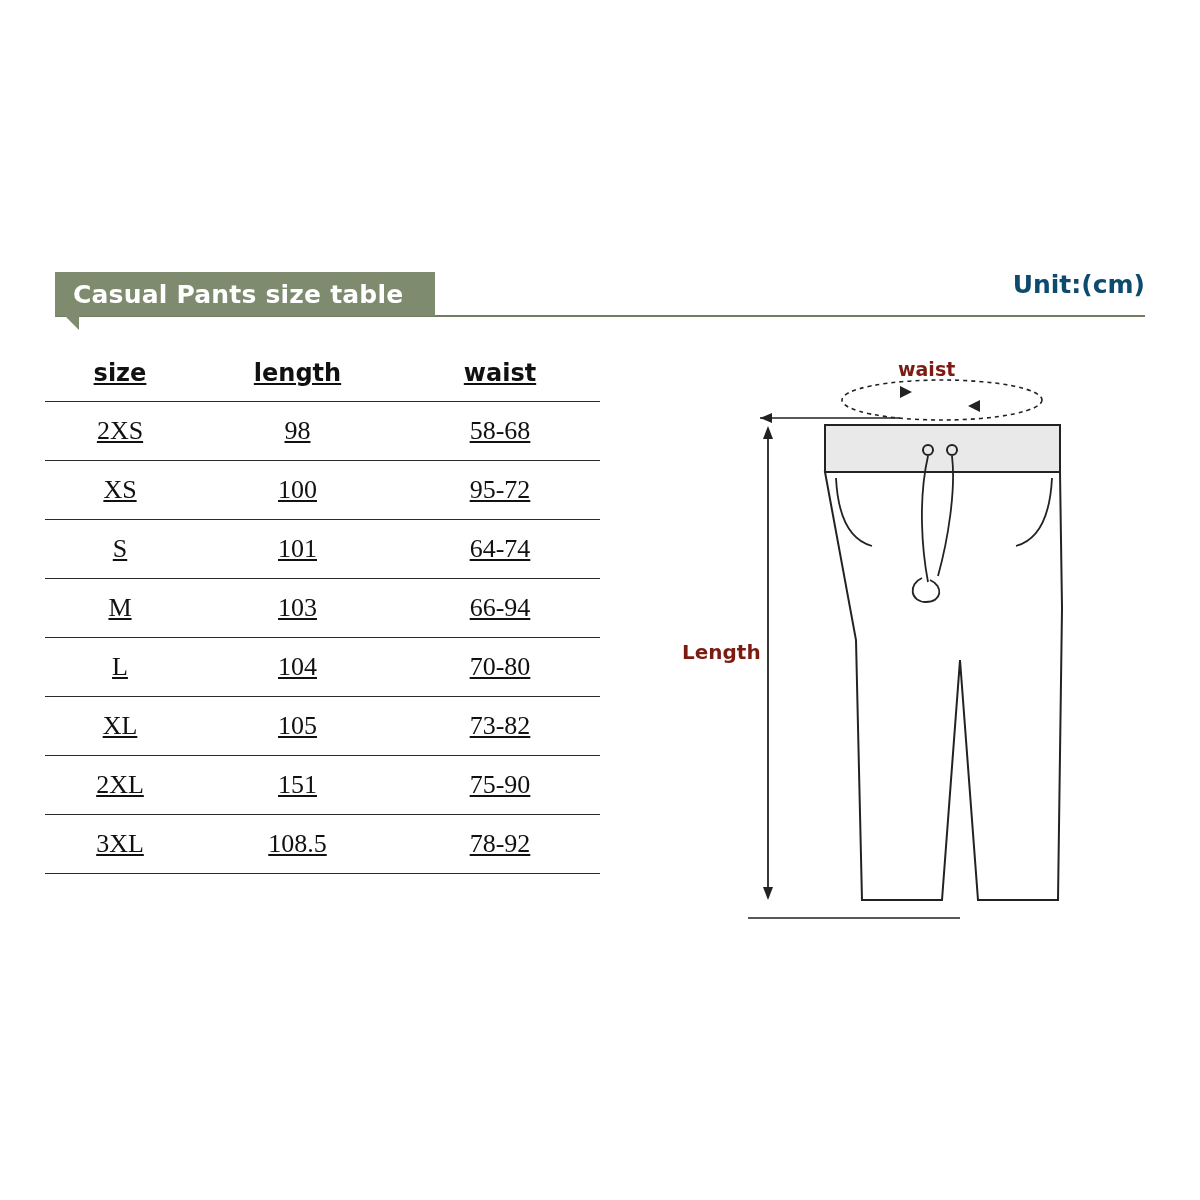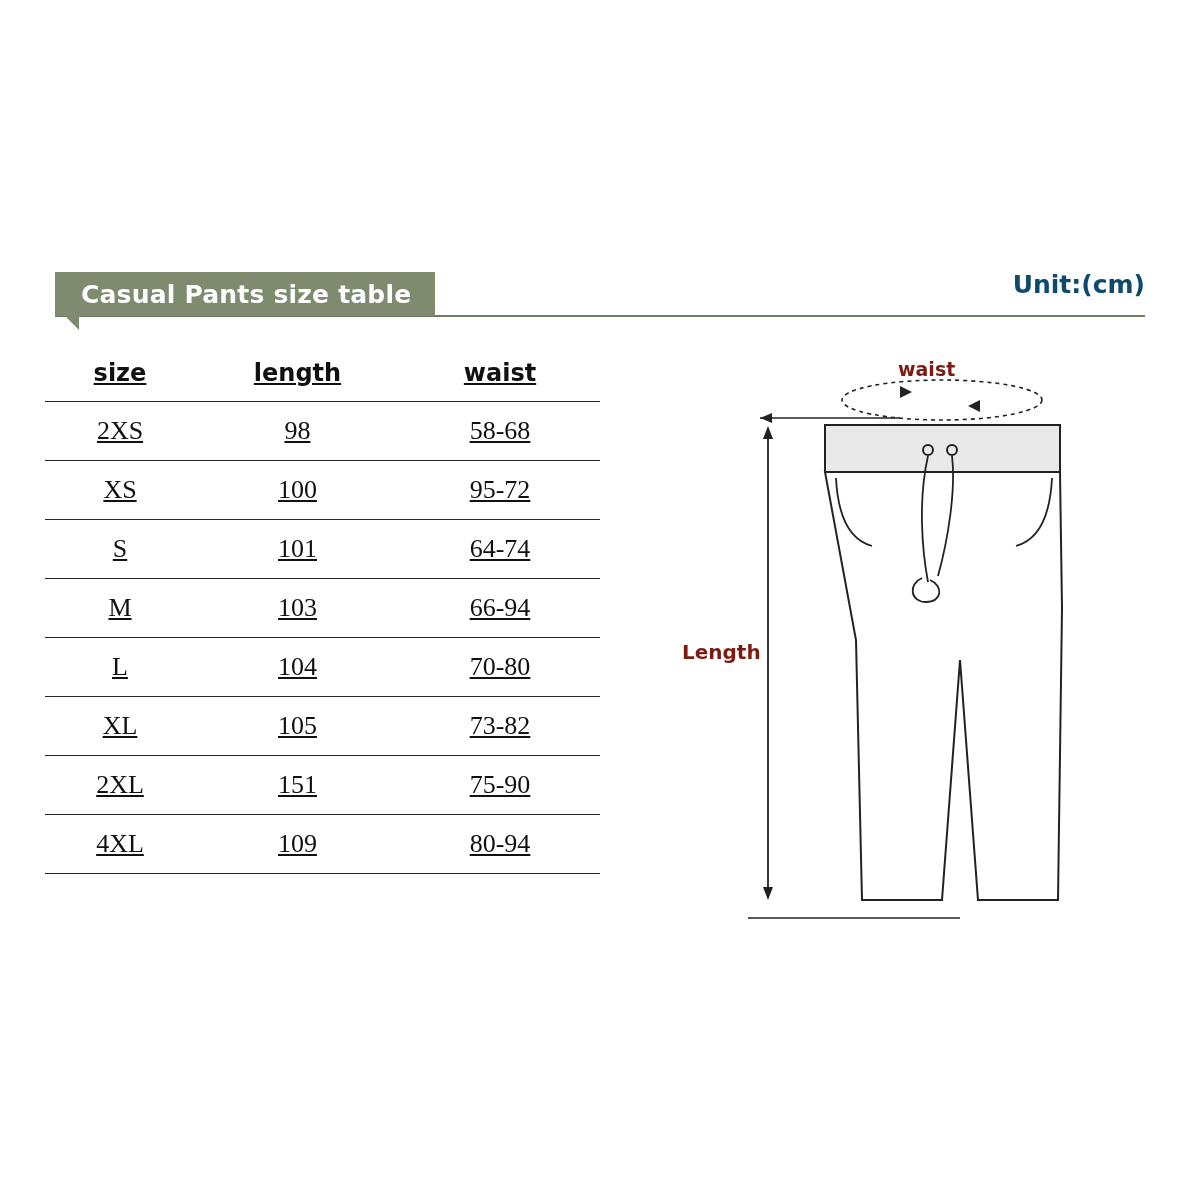--- a/index.html
+++ b/index.html
@@ -35,21 +35,21 @@
   .title-tag {
     position: absolute;
     left: 0;
     top: 0;
     width: 380px;
     height: 44px;
     background: #7e8b6e;
     display: flex;
     align-items: center;
     box-sizing: border-box;
-    padding-left: 26px;
+    padding-left: 18px;
   }
   .title-tag-text {
     color: #ffffff;
     font-size: 25px;
     font-weight: bold;
     letter-spacing: 0.2px;
     font-family: "DejaVu Sans", sans-serif;
     white-space: nowrap;
   }
   .tag-notch {
@@ -203,23 +203,23 @@
           <td>XL</td>
           <td>105</td>
           <td>73-82</td>
         </tr>
         <tr>
           <td>2XL</td>
           <td>151</td>
           <td>75-90</td>
         </tr>
         <tr>
-          <td>4XL</td>
-          <td>109</td>
-          <td>80-94</td>
+          <td>3XL</td>
+          <td>108.5</td>
+          <td>78-92</td>
         </tr>
       </tbody>
     </table>
   </div>
 
   <div class="illu">
     <svg width="500" height="600" viewBox="0 0 500 600">
 
       <ellipse cx="282" cy="60" rx="100" ry="20" fill="none" stroke="#222" stroke-width="1.6" stroke-dasharray="4,4"></ellipse>
 

